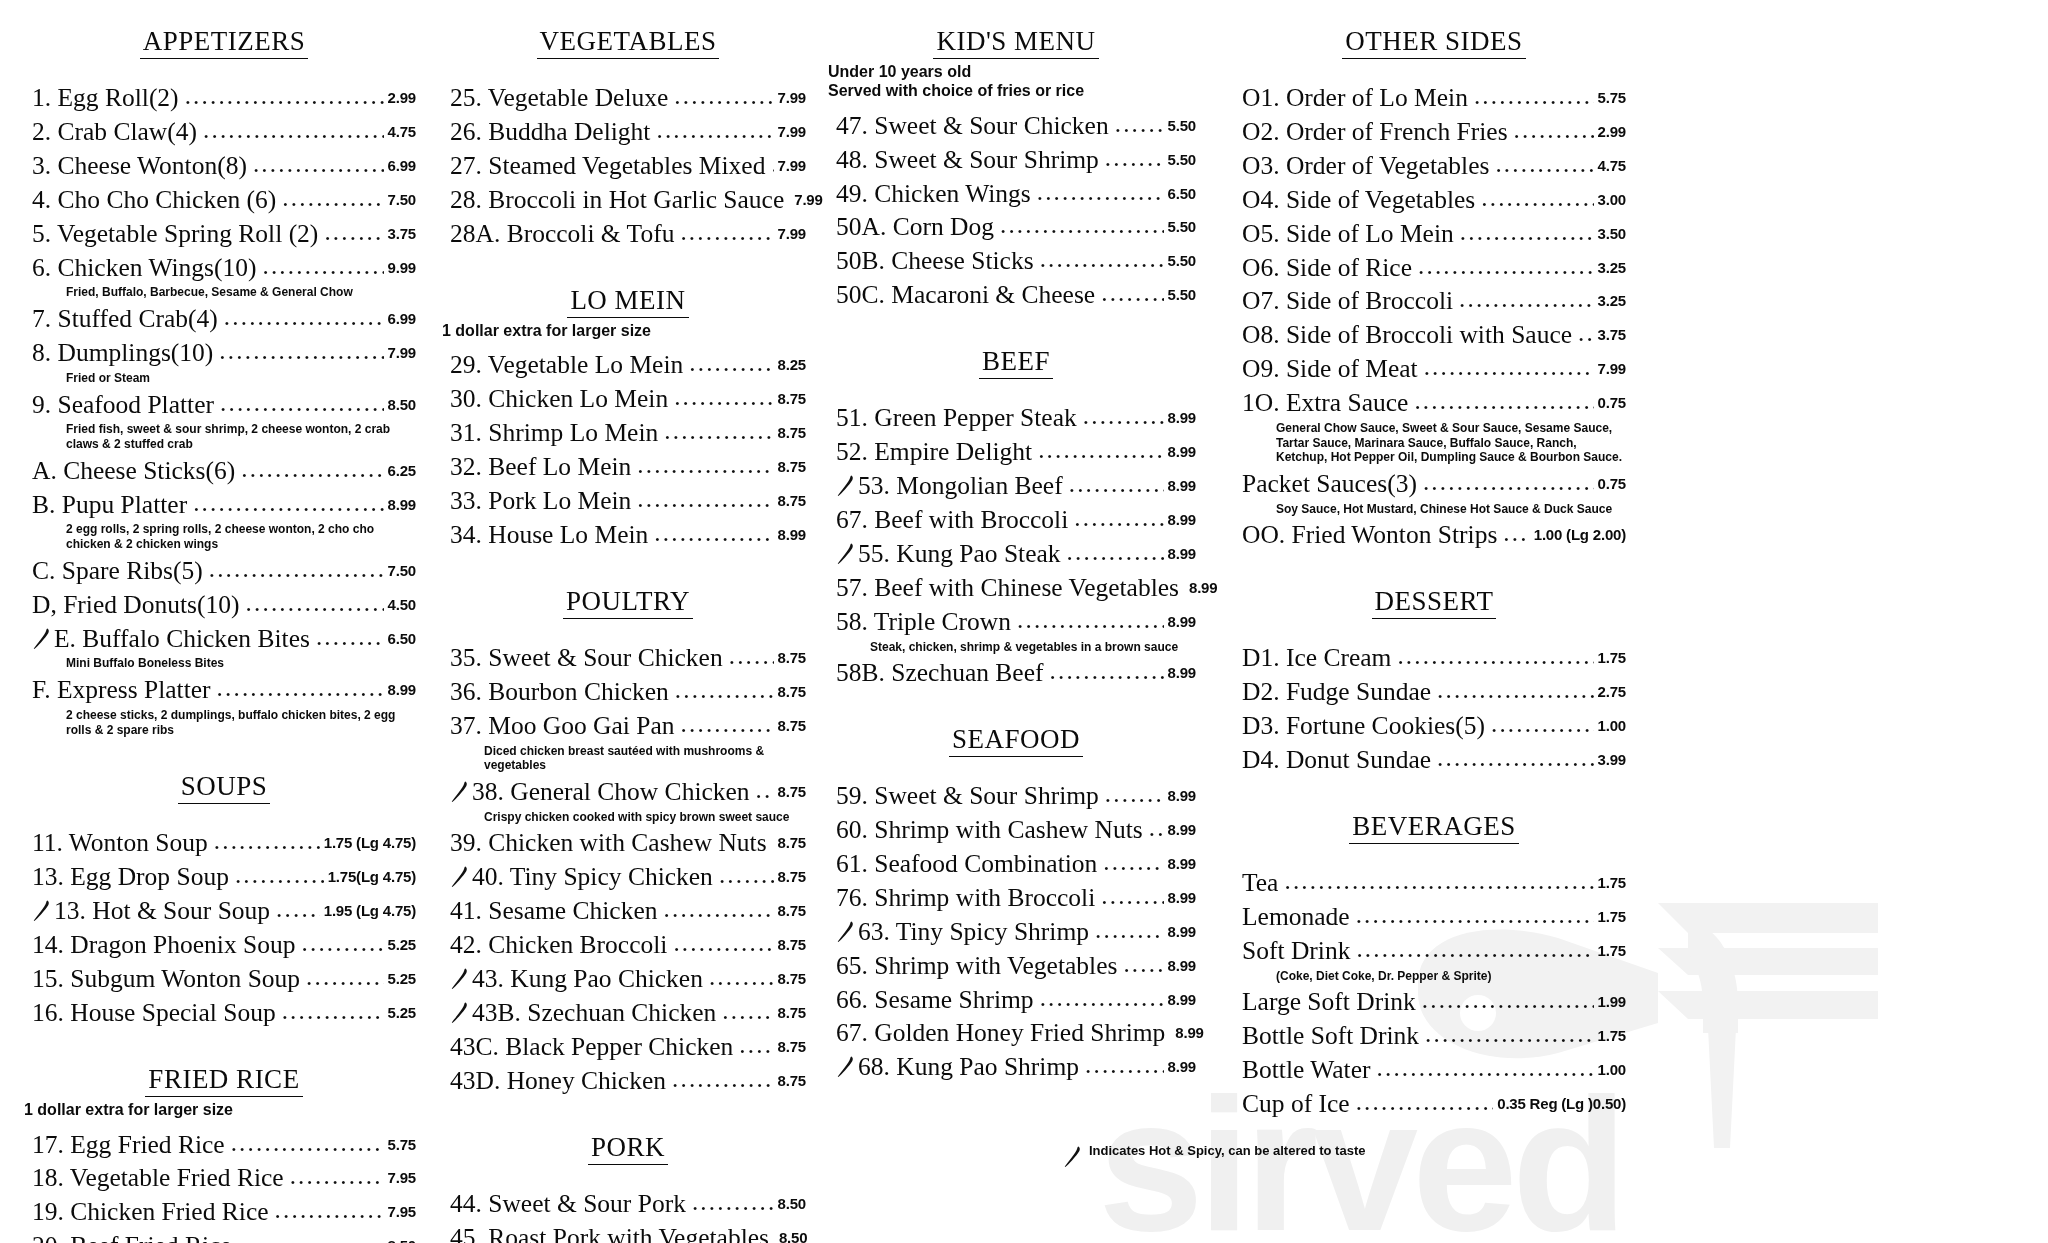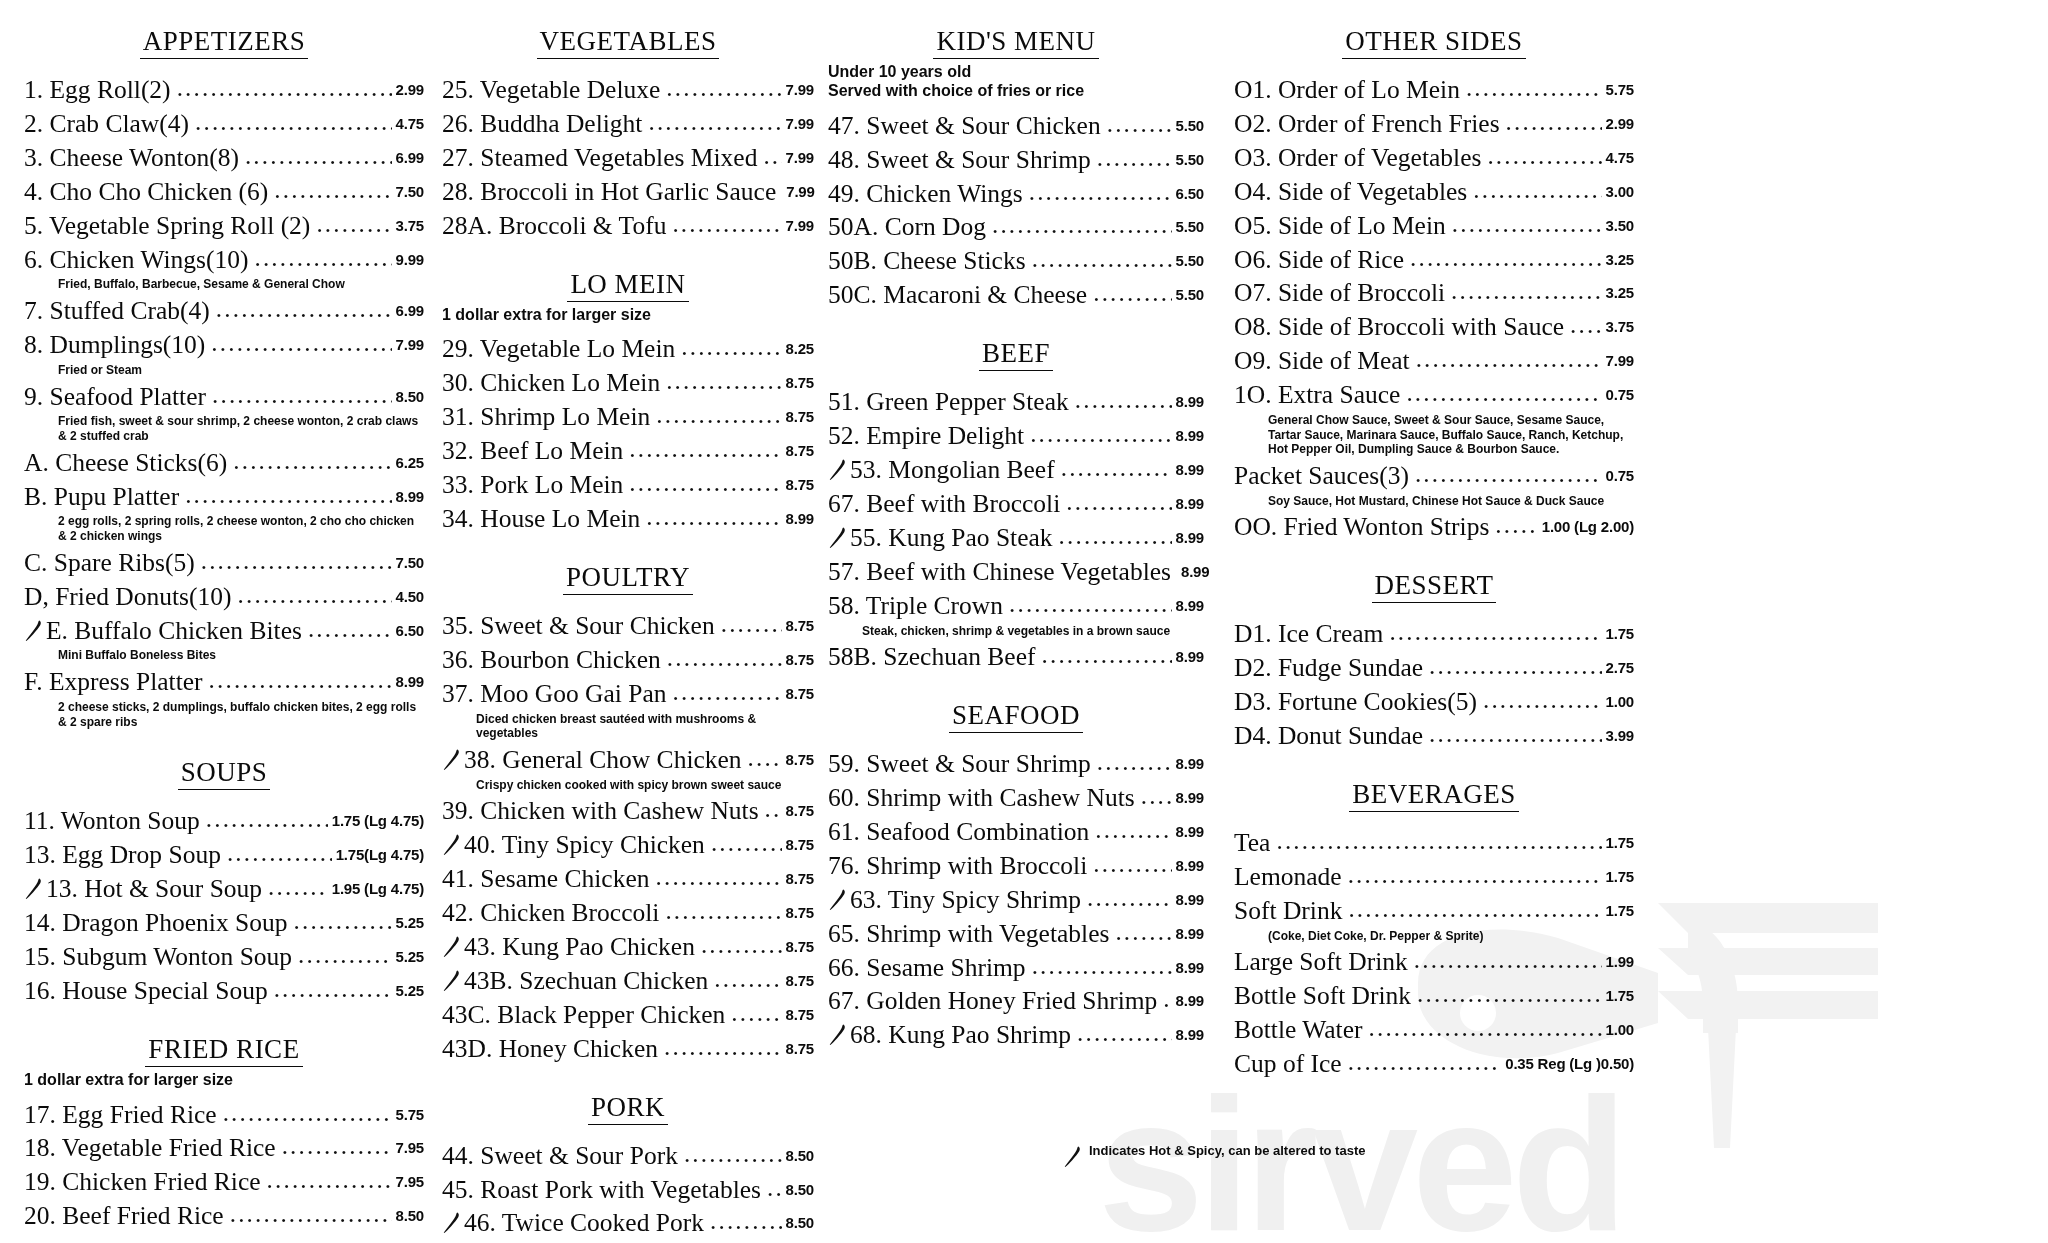--- a/index.html
+++ b/index.html
@@ -52,21 +52,21 @@
   .sec-gap{height:26px;}
 
   .sub-head{
     text-align:left;
     font-family:"Liberation Sans", sans-serif;
     font-weight:700;font-size:16px;
     margin:2px 0 8px 0;line-height:1.18;
   }
 
   
-  ul.items{list-style:none;margin:0;padding:0;}
+  ul.items{list-style:none;margin:8px;padding:0;}
   li.item{
     display:flex;align-items:baseline;
     font-size:25.5px;line-height:1.33;
     white-space:nowrap;
   }
   li.item .nm{flex:0 0 auto;}
   li.item .leader{
     flex:1 1 auto;
     overflow:hidden;
     margin:0 4px 0 6px;

